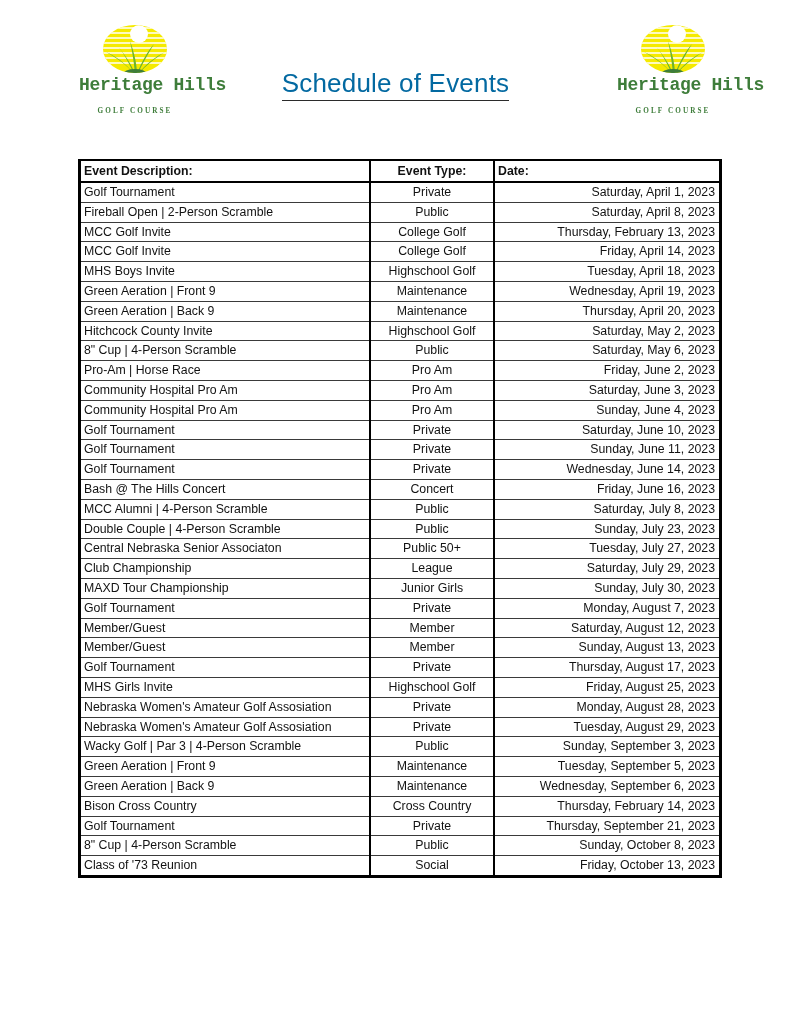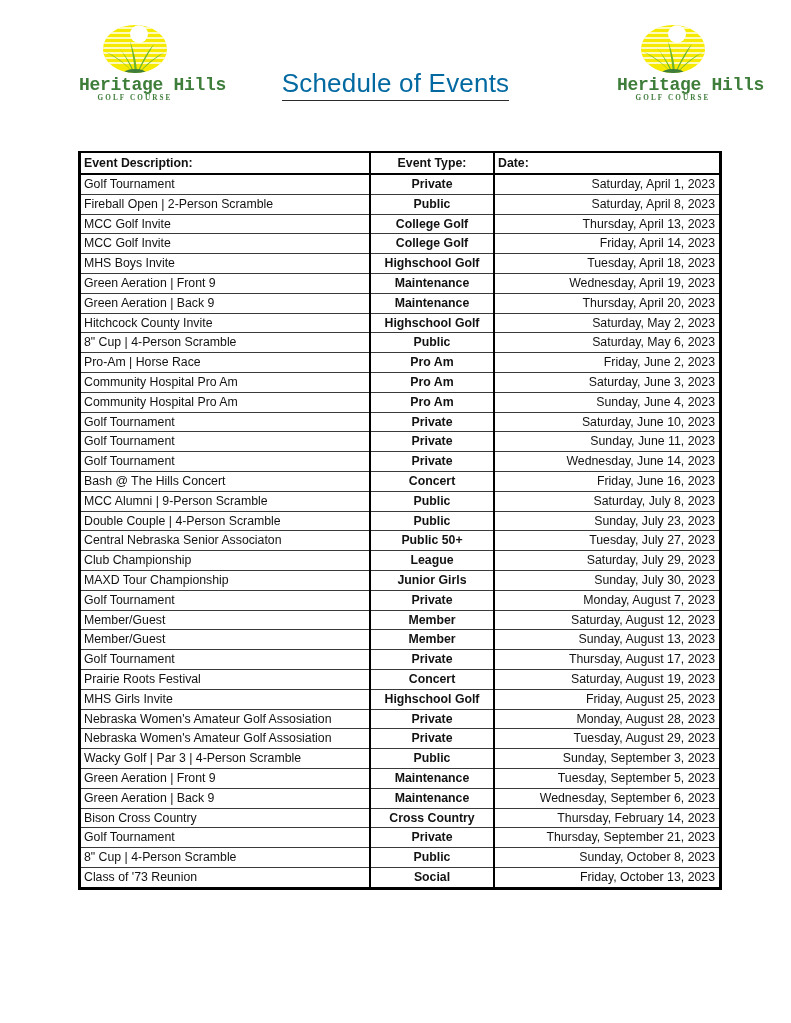--- a/index.html
+++ b/index.html
@@ -57,21 +57,21 @@
     display: block;
     white-space: nowrap;
   }
   .logo-sub {
     font-family: "Liberation Serif", serif;
     font-weight: bold;
     font-size: 7.2px;
     letter-spacing: 2.1px;
     color: #3e7d3a;
     display: block;
-    margin-top: 1px;
+    margin-top: 14px;
     white-space: nowrap;
   }
 
   .page-title {
     position: absolute;
     left: 0;
     top: 68px;
     width: 791px;
     text-align: center;
     font-family: "Liberation Sans", sans-serif;
@@ -82,21 +82,21 @@
   }
   .page-title span {
     border-bottom: 1.6px solid #2b2b2b;
     padding-bottom: 2px;
   }
 
   
   .schedule-wrap {
     position: absolute;
     left: 79px;
-    top: 152px;
+    top: 160px;
     width: 640px;
   }
   table.schedule {
     border-collapse: collapse;
     table-layout: fixed;
     width: 640px;
     font-size: 12.3px;
     outline: 2.3px solid #000;
     outline-offset: -1px;
   }
@@ -119,21 +119,21 @@
     font-weight: bold;
     border-bottom: 2.3px solid #000;
     height: 20px;
     line-height: 20px;
   }
   table.schedule thead th.h1 { text-align: left; }
   table.schedule thead th.h2 { text-align: center; }
   table.schedule thead th.h3 { text-align: left; }
 
   table.schedule td.desc { text-align: left; }
-  table.schedule td.type { text-align: center; font-weight: bold; }
+  table.schedule td.type { text-align: center; }
   table.schedule td.date { text-align: right; padding-right: 4px; }
 
   
   table.schedule th.h1, table.schedule td.desc { border-right: 2.3px solid #000; }
   table.schedule th.h2, table.schedule td.type { border-right: 2.3px solid #000; }
   table.schedule th.h1, table.schedule td.desc { border-left: 2.3px solid #000; }
   table.schedule th.h3, table.schedule td.date { border-right: 2.3px solid #000; }
   table.schedule tbody tr:last-child td { border-bottom: 2.3px solid #000; }
 </style>
 </head>
@@ -240,21 +240,21 @@
           <td class="date">Saturday, April 1, 2023</td>
         </tr>
         <tr>
           <td class="desc">Fireball Open | 2-Person Scramble</td>
           <td class="type">Public</td>
           <td class="date">Saturday, April 8, 2023</td>
         </tr>
         <tr>
           <td class="desc">MCC Golf Invite</td>
           <td class="type">College Golf</td>
-          <td class="date">Thursday, April 13, 2023</td>
+          <td class="date">Thursday, February 13, 2023</td>
         </tr>
         <tr>
           <td class="desc">MCC Golf Invite</td>
           <td class="type">College Golf</td>
           <td class="date">Friday, April 14, 2023</td>
         </tr>
         <tr>
           <td class="desc">MHS Boys Invite</td>
           <td class="type">Highschool Golf</td>
           <td class="date">Tuesday, April 18, 2023</td>
@@ -308,21 +308,21 @@
           <td class="desc">Golf Tournament</td>
           <td class="type">Private</td>
           <td class="date">Wednesday, June 14, 2023</td>
         </tr>
         <tr>
           <td class="desc">Bash @ The Hills Concert</td>
           <td class="type">Concert</td>
           <td class="date">Friday, June 16, 2023</td>
         </tr>
         <tr>
-          <td class="desc">MCC Alumni | 9-Person Scramble</td>
+          <td class="desc">MCC Alumni | 4-Person Scramble</td>
           <td class="type">Public</td>
           <td class="date">Saturday, July 8, 2023</td>
         </tr>
         <tr>
           <td class="desc">Double Couple | 4-Person Scramble</td>
           <td class="type">Public</td>
           <td class="date">Sunday, July 23, 2023</td>
         </tr>
         <tr>
           <td class="desc">Central Nebraska Senior Associaton</td>
@@ -353,25 +353,20 @@
           <td class="desc">Member/Guest</td>
           <td class="type">Member</td>
           <td class="date">Sunday, August 13, 2023</td>
         </tr>
         <tr>
           <td class="desc">Golf Tournament</td>
           <td class="type">Private</td>
           <td class="date">Thursday, August 17, 2023</td>
         </tr>
         <tr>
-          <td class="desc">Prairie Roots Festival</td>
-          <td class="type">Concert</td>
-          <td class="date">Saturday, August 19, 2023</td>
-        </tr>
-        <tr>
           <td class="desc">MHS Girls Invite</td>
           <td class="type">Highschool Golf</td>
           <td class="date">Friday, August 25, 2023</td>
         </tr>
         <tr>
           <td class="desc">Nebraska Women's Amateur Golf Assosiation</td>
           <td class="type">Private</td>
           <td class="date">Monday, August 28, 2023</td>
         </tr>
         <tr>

